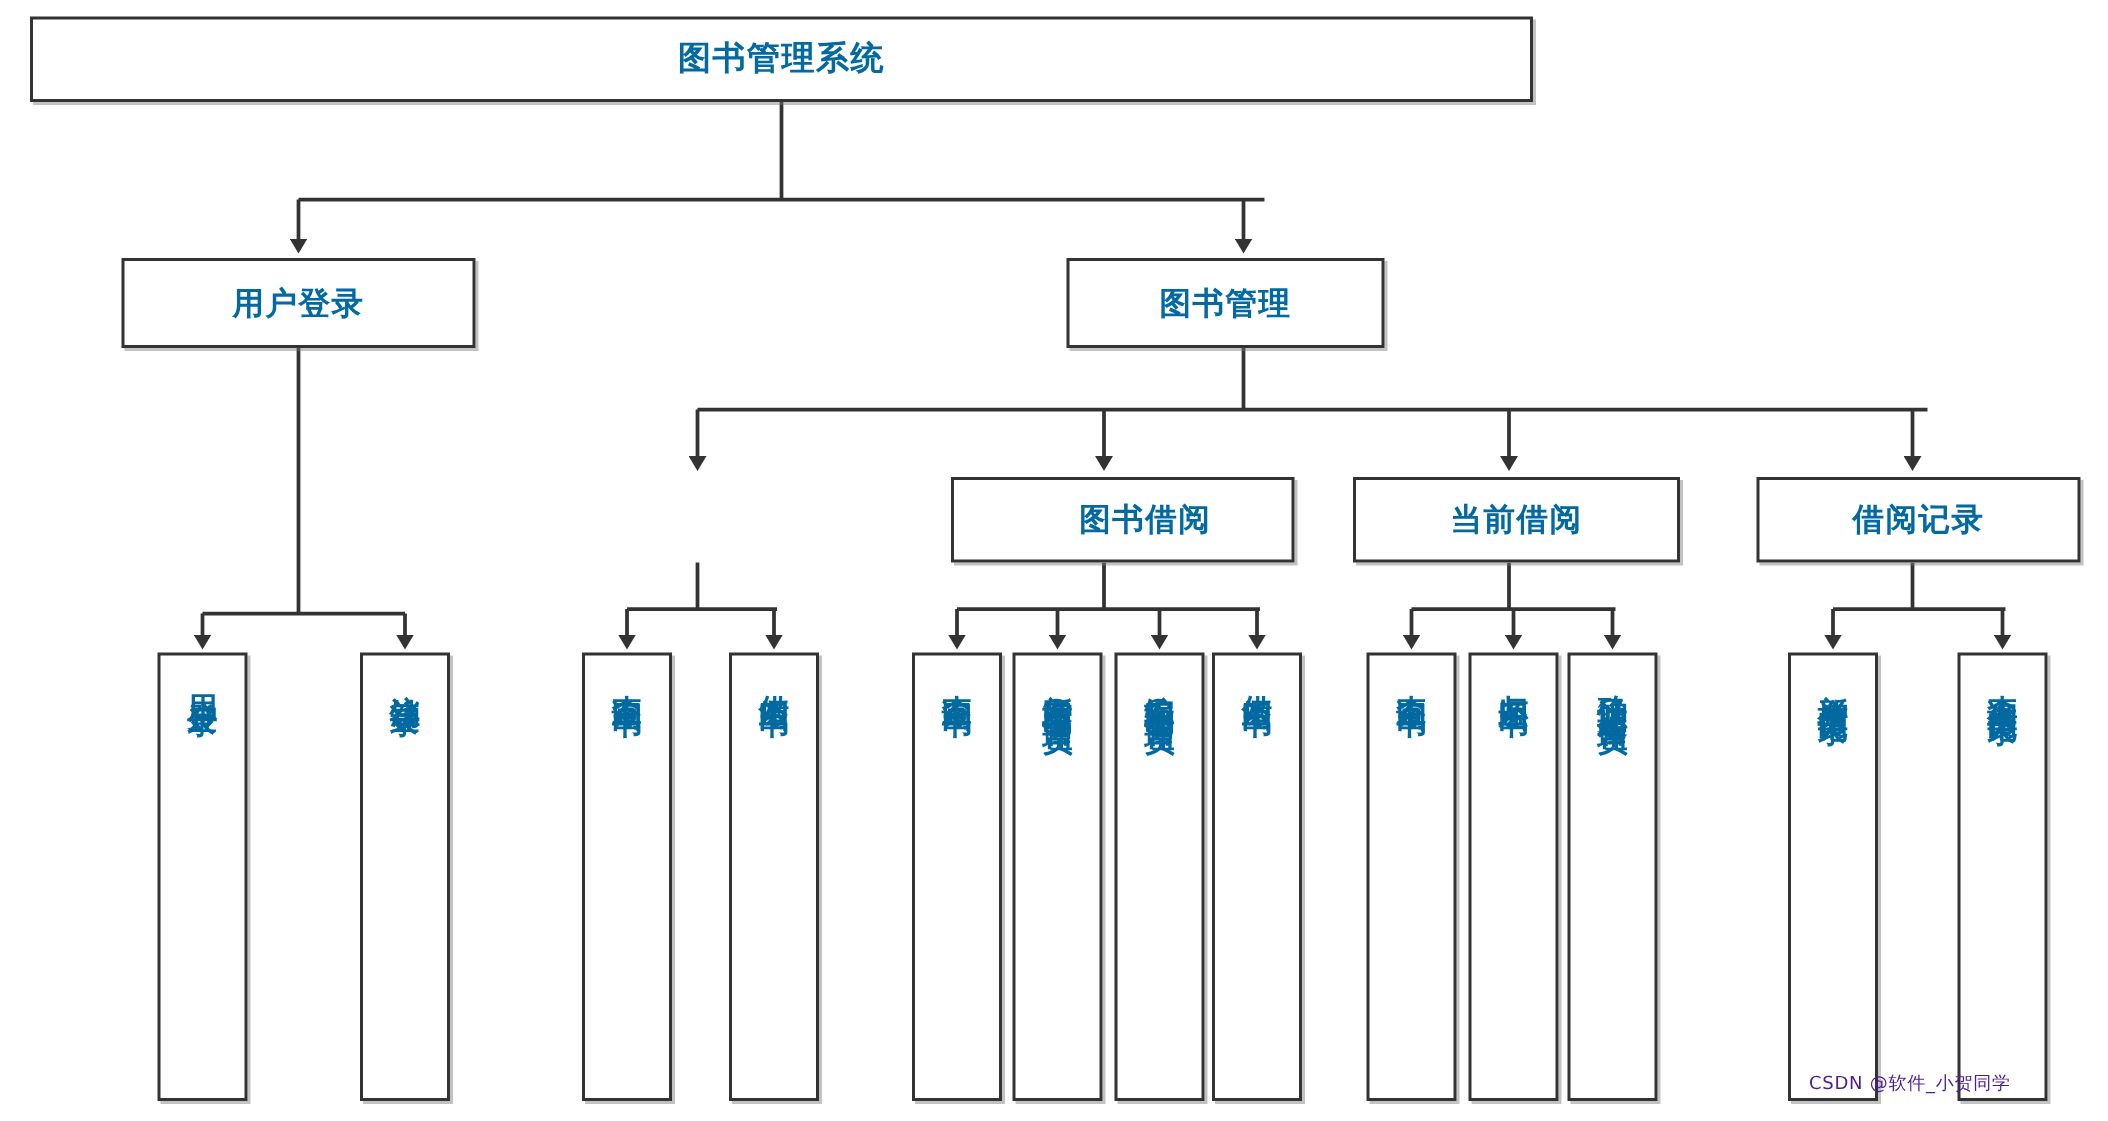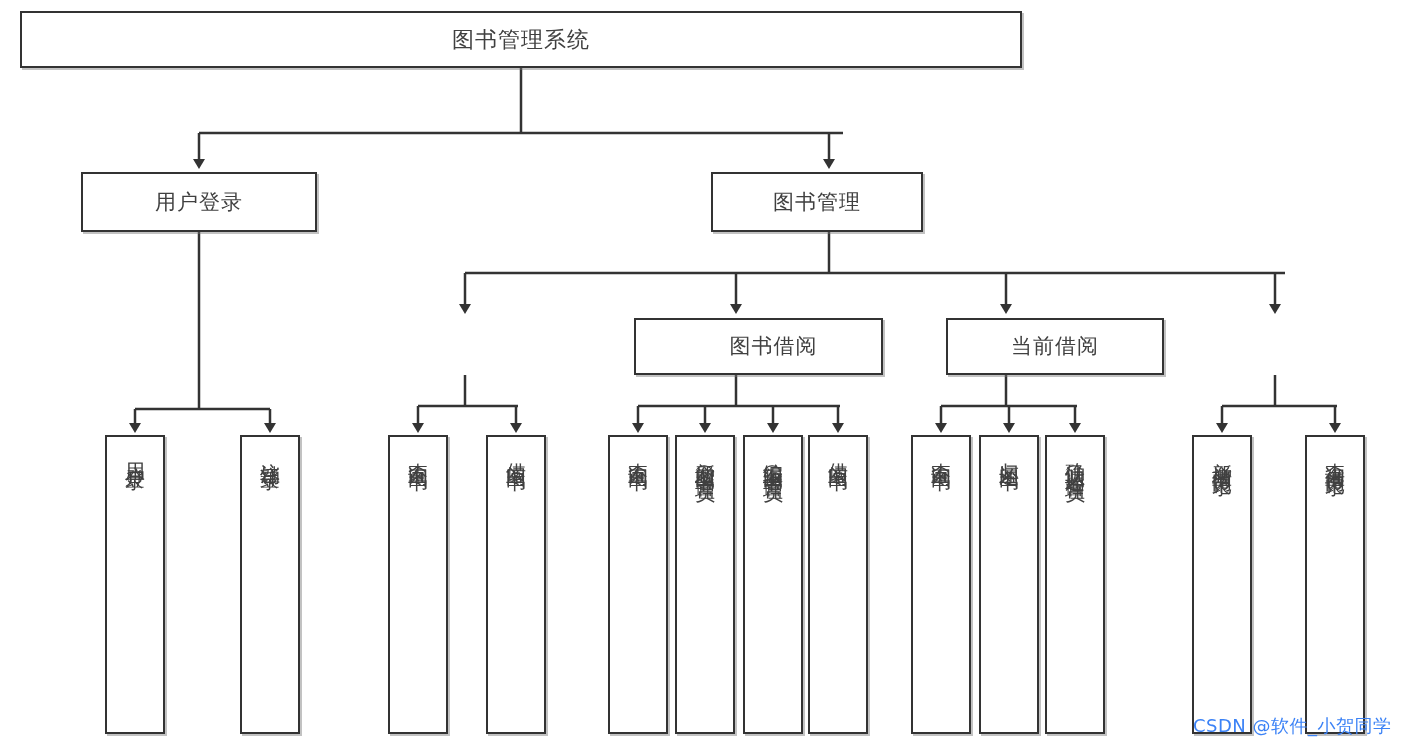--- a/index.html
+++ b/index.html
@@ -30,47 +30,49 @@
     display:flex;
     align-items:center;
     justify-content:center;
     box-shadow:2px 2px 0 rgba(120,120,120,.45);
     z-index:2;
   }
   .node .label{
     font-size:21px;
     line-height:1.25;
     letter-spacing:1px;
-    color:#404040;
+    color:#0369a1;
     text-align:left;
     white-space:nowrap;
+    font-weight:bold;
   }
   .node.leaf{
     align-items:flex-start;
     padding-top:10px;
   }
   .node.leaf .label{
     writing-mode:vertical-rl;
     text-orientation:upright;
     font-size:20px;
     line-height:1.05;
     letter-spacing:3px;
     white-space:normal;
     max-height:285px;
   }
   .node.root .label{ font-size:22px; }
   .watermark{
     position:absolute;
     left:1193px;
     top:714px;
-    font-size:18px;
-    color:#3b82f6;
+    font-size:12px;
+    color:#4c1d95;
     letter-spacing:.5px;
     white-space:nowrap;
     z-index:5;
+    padding-left:13px;
   }
 </style>
 </head>
 <body>
 
 <div id="canvas">
 
   <svg id="wires" viewBox="0 0 1405 747">
     <defs>
       <marker id="arrow" markerWidth="10" markerHeight="12" refX="1" refY="6" orient="auto" markerUnits="userSpaceOnUse">
@@ -125,25 +127,28 @@
     <span class="label">图书管理系统</span>
   </div>
 
   <div class="node" style="left:81px; top:172px; width:236px; height:60px;">
     <span class="label">用户登录</span>
   </div>
   <div class="node" style="left:711px; top:172px; width:212px; height:60px;">
     <span class="label">图书管理</span>
   </div>
 
-  <div class="node" style="left:634px; top:318px; width:249px; height:57px;padding-left:30px;">
+  <div class="node" style="left:634px; top:318px; width:229px; height:57px;padding-left:30px;">
     <span class="label">图书借阅</span>
   </div>
-  <div class="node" style="left:902px; top:318px; width:218px; height:57px;margin-left:44px;">
+  <div class="node" style="left:902px; top:318px; width:218px; height:57px;">
     <span class="label">当前借阅</span>
+  </div>
+  <div class="node" style="left:1171px; top:318px; width:216px; height:57px;">
+    <span class="label">借阅记录</span>
   </div>
 
   <div class="node leaf" style="left:105px; top:435px; width:60px; height:299px;">
     <span class="label">用户登录</span>
   </div>
   <div class="node leaf" style="left:240px; top:435px; width:60px; height:299px;">
     <span class="label">注销登录</span>
   </div>
 
   <div class="node leaf" style="left:388px; top:435px; width:60px; height:299px;">

